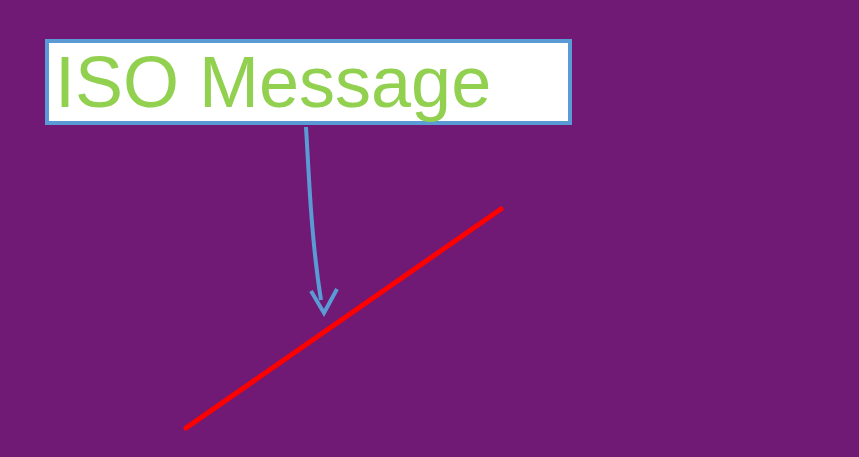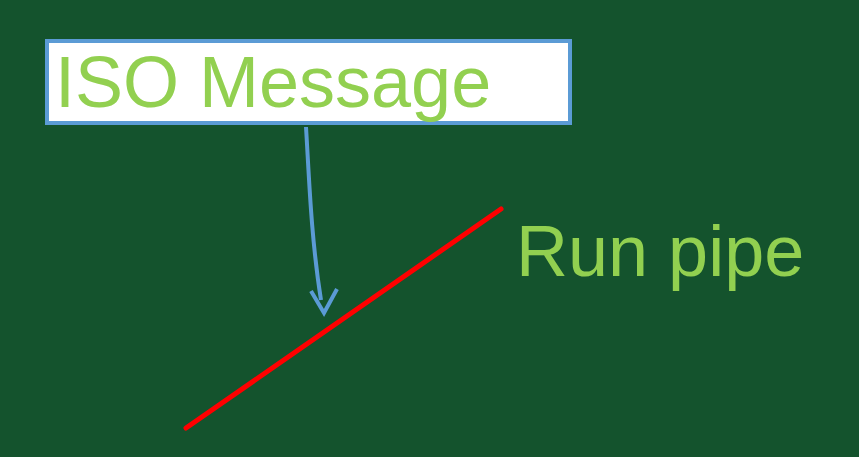--- a/index.html
+++ b/index.html
@@ -48,30 +48,29 @@
     left: 0;
     top: 0;
     width: 859px;
     height: 457px;
     pointer-events: none;
   }
 </style>
 </head>
 <body>
 
-<div class="canvas" style="background-color: #14532d;">
+<div class="canvas" style="background-color: #701a75;">
 
   <div class="label-box" style="border-color: rgb(91, 155, 213);">
     <span class="label-text" style="color: rgb(146, 208, 80);">ISO Message</span>
   </div>
 
   <svg class="diagram-svg" viewBox="0 0 859 457" xmlns="http://www.w3.org/2000/svg">
 
     <path d="M 306 127 C 309 175, 311 238, 321 300" fill="none" stroke-width="4" stroke-linecap="butt" stroke="#5B9BD5"></path>
 
     <polyline points="311,291 324,313 337,289" fill="none" stroke-width="4" stroke-linejoin="miter" stroke-linecap="butt" stroke="#5B9BD5"></polyline>
 
     <line x1="186" y1="428" x2="501" y2="209" stroke-width="5" stroke-linecap="round" stroke="#FF0000"></line>
   </svg>
 
-  <span class="annotation" style="color: rgb(146, 208, 80);">Run pipe</span>
 
 </div>
 
 </body></html>

